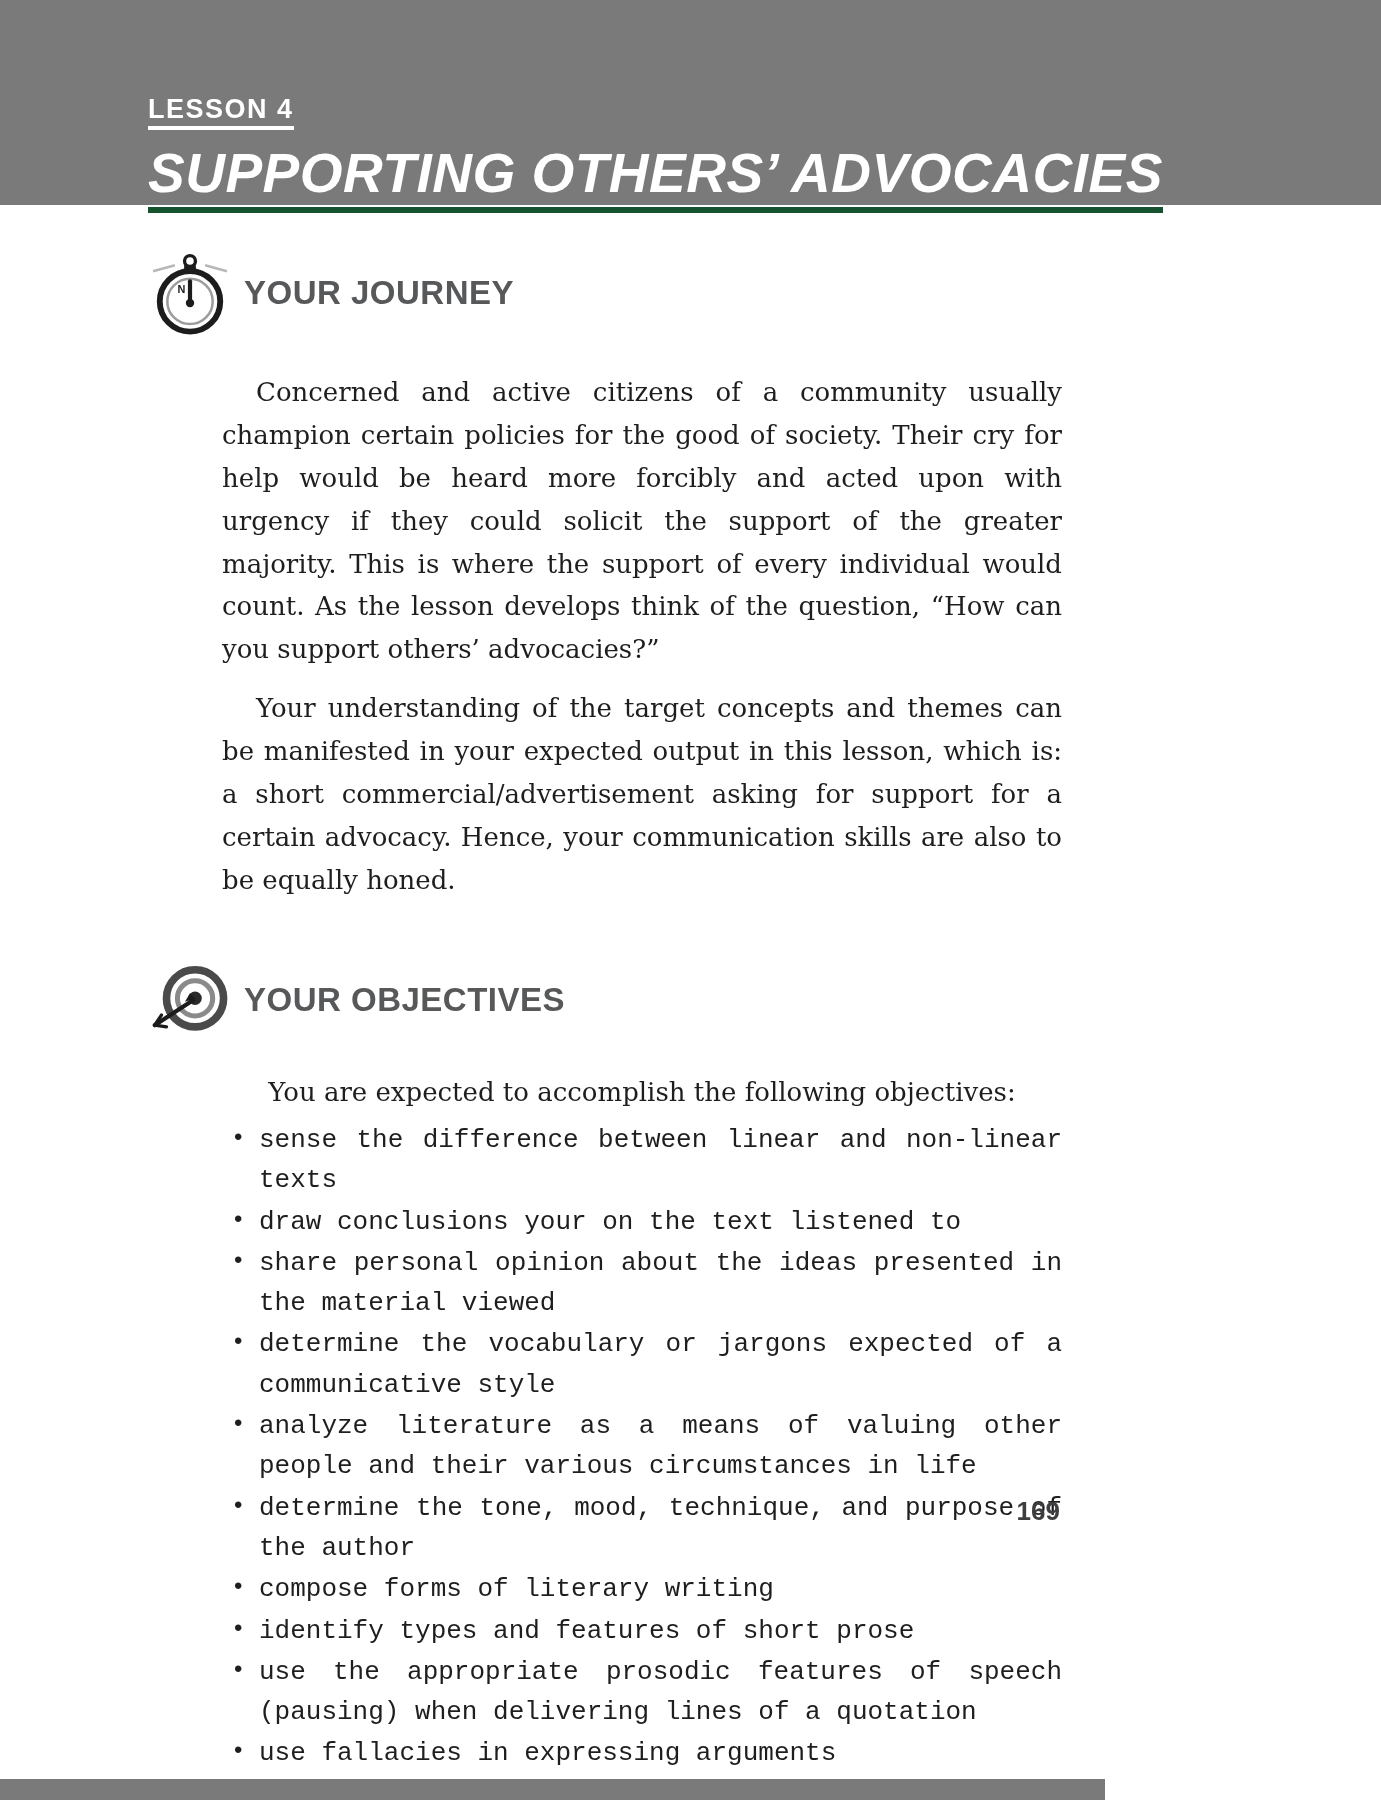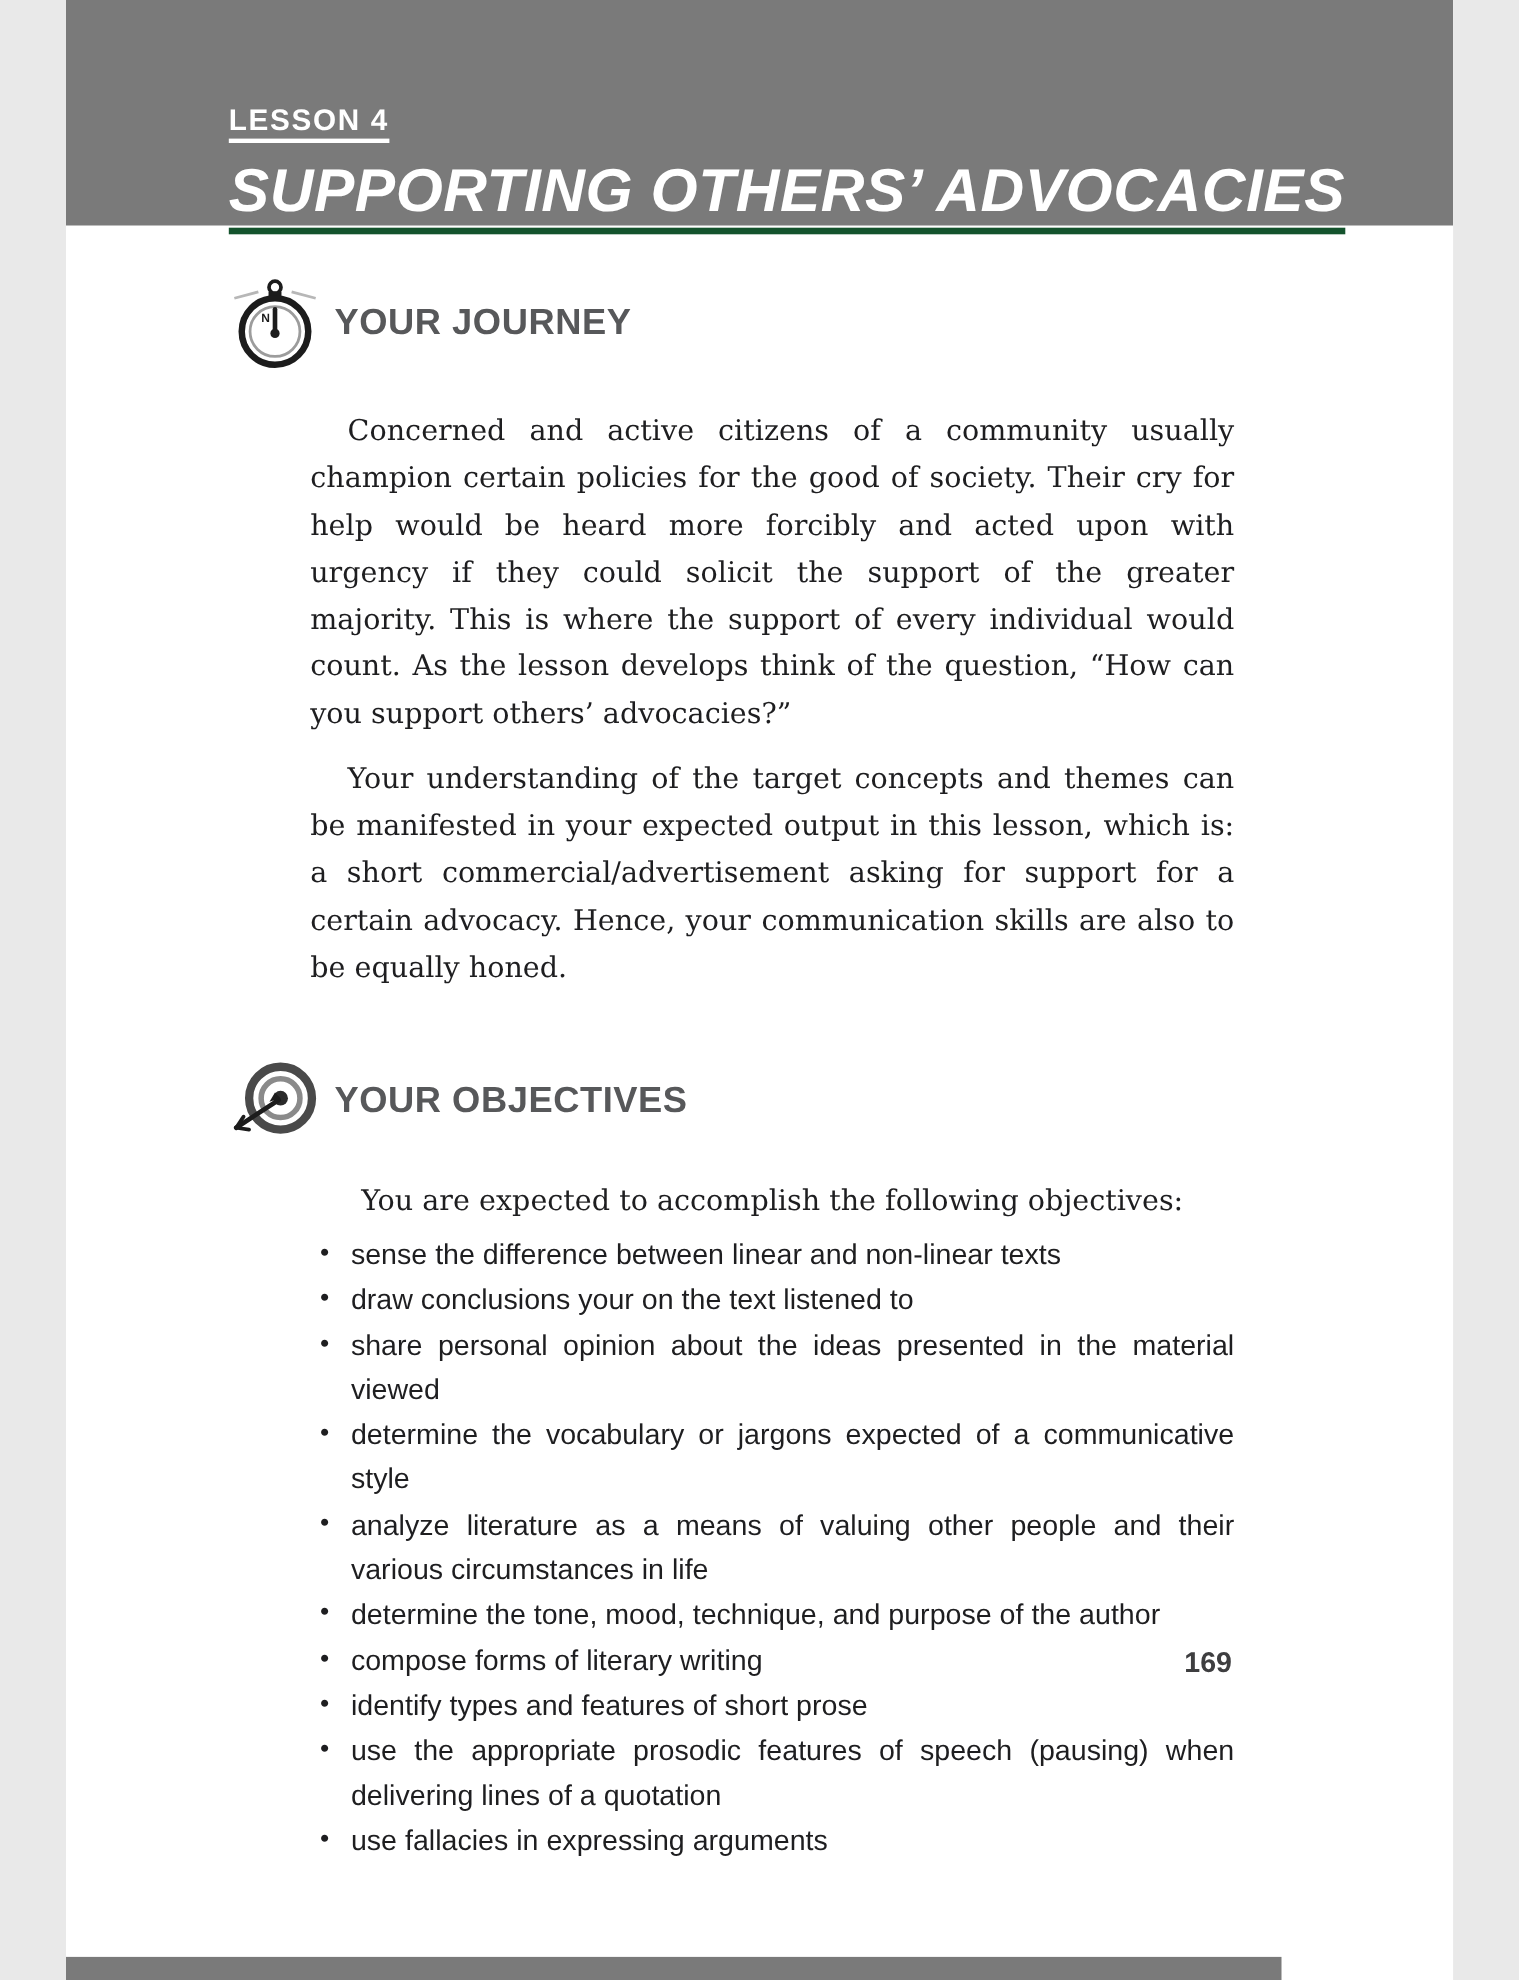--- a/index.html
+++ b/index.html
@@ -1,19 +1,19 @@
 <!DOCTYPE html>
 <html><head>
 <meta charset="utf-8">
 <style>
   * { box-sizing: border-box; }
   html, body { margin: 0; padding: 0; background: #e9e9e9; }
   .page {
     position: relative;
-    width: 1261px;
+    width: 1381px;
     height: 1800px;
     margin: 0 auto;
     background: #ffffff;
     overflow: hidden;
     font-family: "Liberation Sans", sans-serif;
   }
 
   
   .banner {
     background: #7a7a7a;
@@ -88,21 +88,21 @@
     list-style: none;
     margin: 6px 0 0 74px;
     padding: 0;
     width: 840px;
   }
   .objectives-list li {
     position: relative;
     padding-left: 37px;
     margin: 0 0 1px 0;
     color: #1e1e20;
-    font-family: Liberation Sans, sans-serif;
+    font-family: Liberation Mono, monospace;
     font-size: 26px;
     line-height: 1.55;
     text-align: justify;
   }
   .objectives-list li::before {
     content: "\2022";
     position: absolute;
     left: 9px;
     top: 0;
     font-size: 24px;

